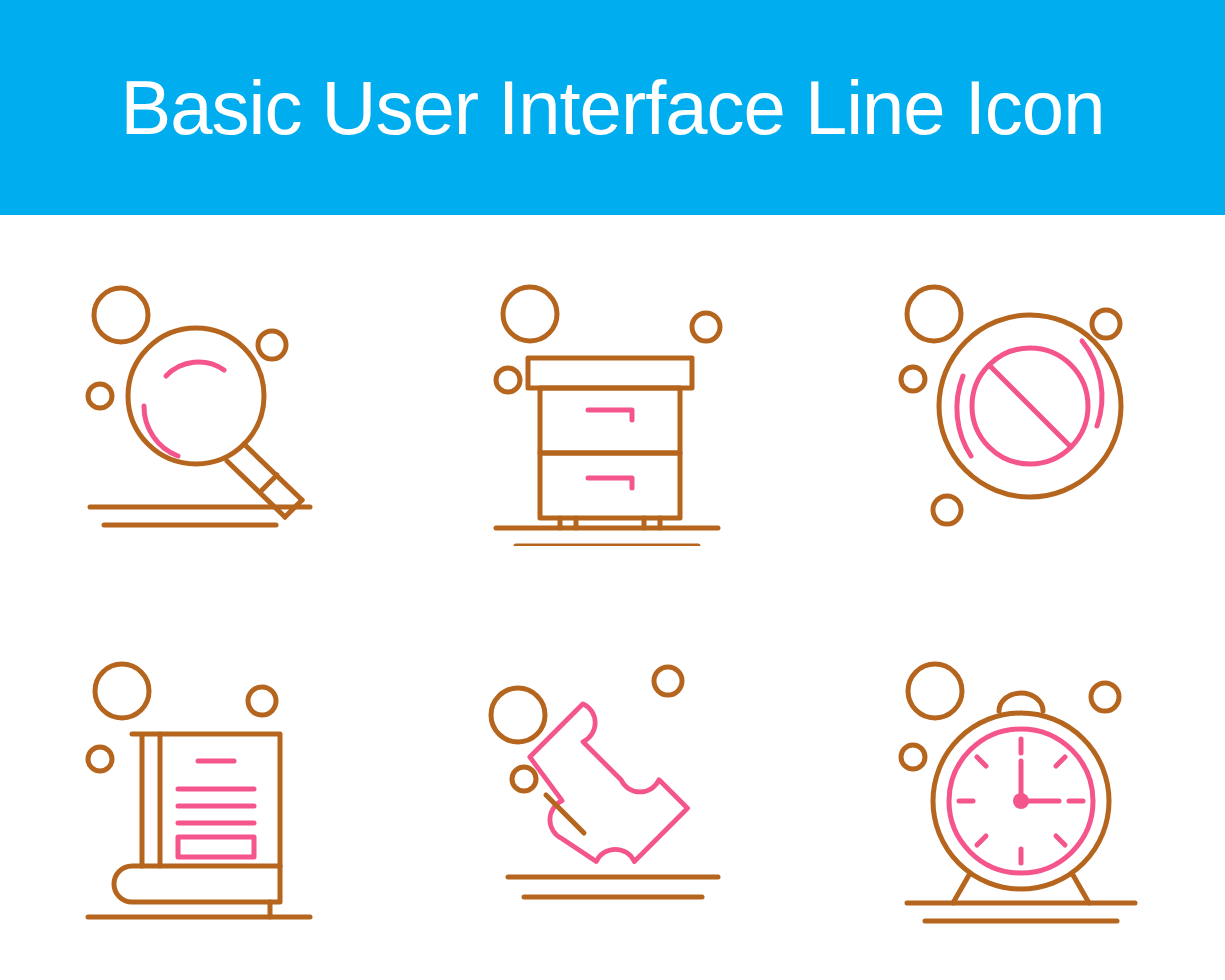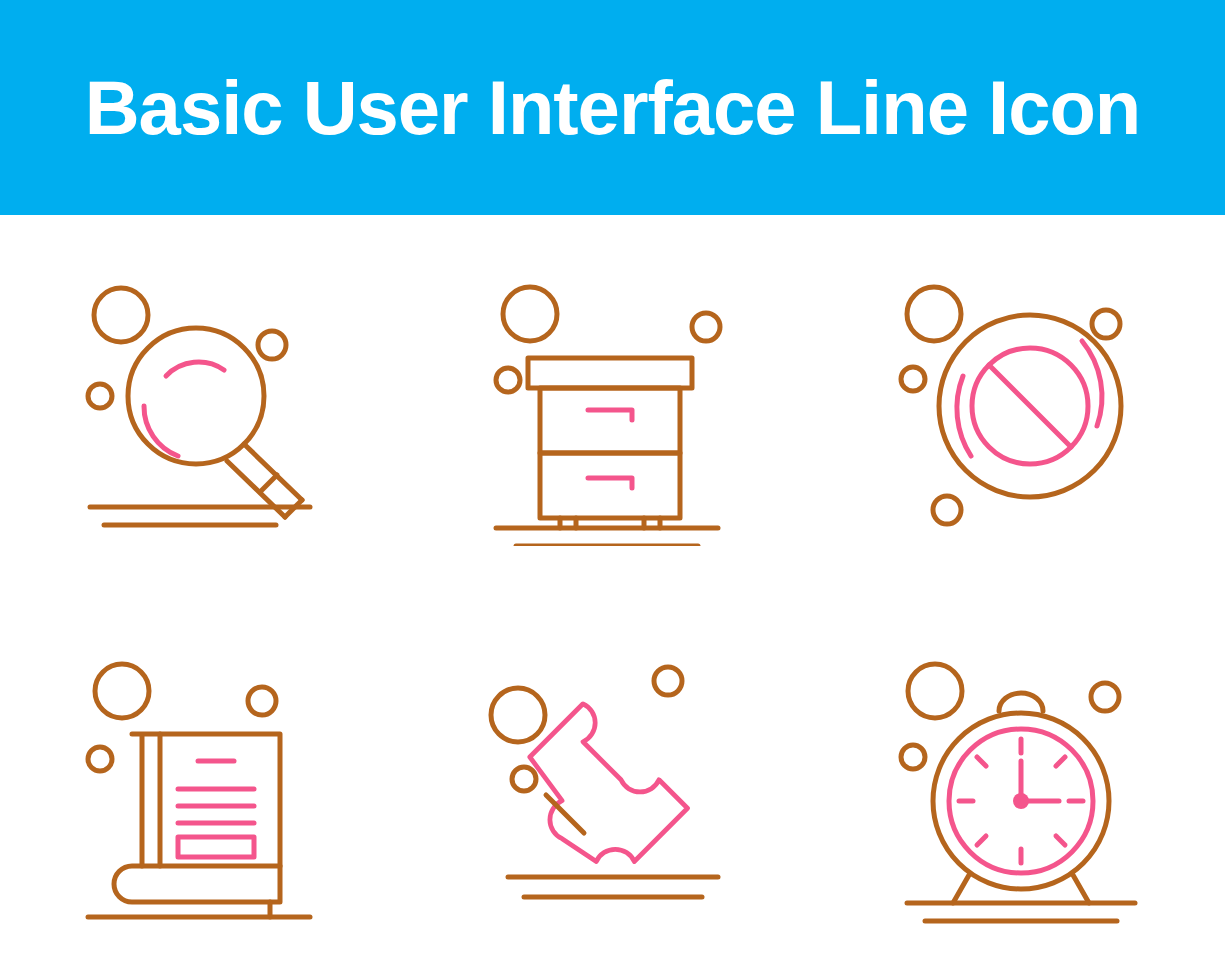--- a/index.html
+++ b/index.html
@@ -27,21 +27,21 @@
     height: 215px;
     background: #00AEEF;
     display: flex;
     align-items: center;
     justify-content: center;
   }
   #header-title {
     color: #ffffff;
     font-family: "Liberation Sans", sans-serif;
     font-size: 76px;
-    font-weight: bold;
+    font-weight: normal;
     letter-spacing: -1px;
     line-height: 1;
     white-space: nowrap;
   }
   #icon-grid {
     position: absolute;
     left: 0;
     top: 215px;
     width: 1225px;
     height: 765px;

